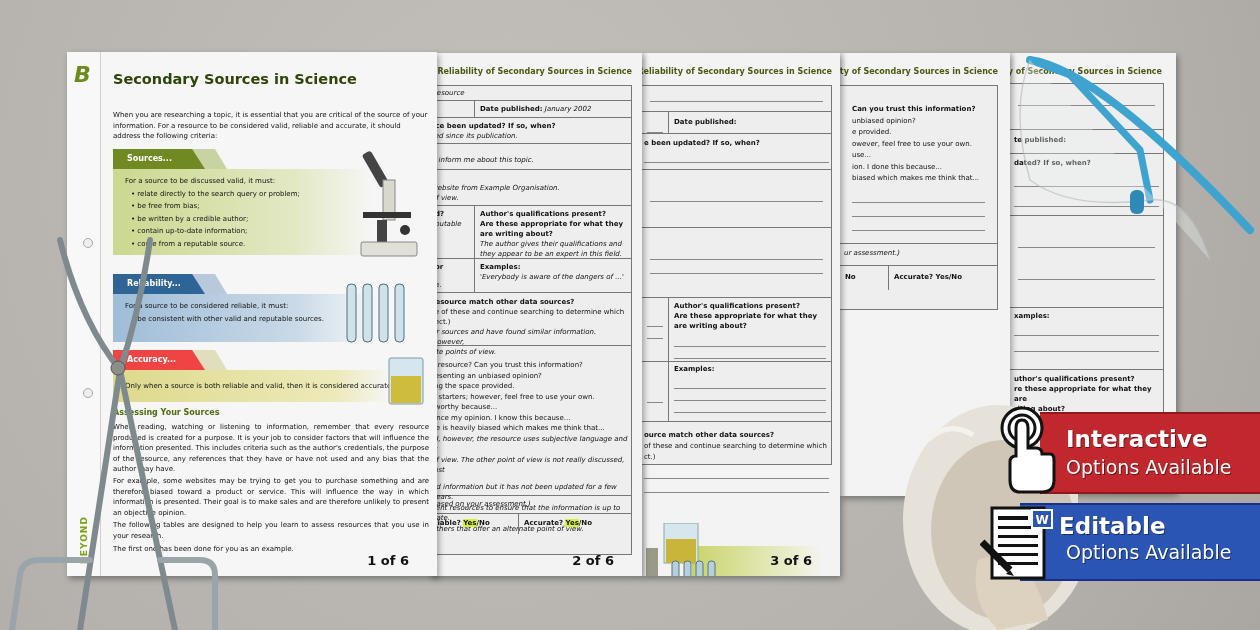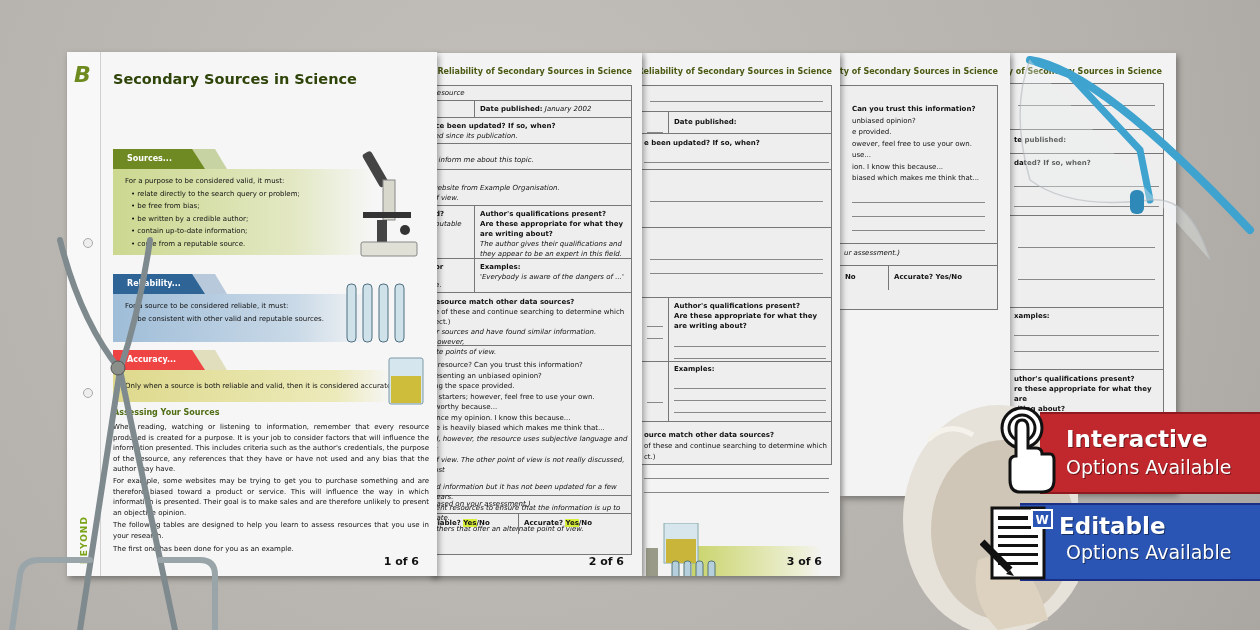--- a/index.html
+++ b/index.html
@@ -26,21 +26,21 @@
   }
   .tbl { position: absolute; border: 1px solid #777; background: #eeeeef; }
   .row { border-bottom: 1px solid #777; position: relative; font-size: 7px; color: #111; }
   .row:last-child { border-bottom: none; }
   .b { font-weight: bold; }
   .i { font-style: italic; }
   .line { border-bottom: 1px solid #888; height: 10px; margin: 0 8px; }
   .split { display: flex; justify-content: flex-end; }
   .split > div { padding: 3px 5px; }
   .vline { border-left: 1px solid #777; }
-  .pg-num { position: absolute; font-size: 11px; font-weight: bold; color: #111; right: 18px; bottom: 8px; }
+  .pg-num { position: absolute; font-size: 13px; font-weight: bold; color: #111; right: 28px; bottom: 8px; }
   .hl { background: #d8ef3a; }
 
   
   #page1 { left: 67px; top: 52px; width: 370px; height: 524px; background: #f6f6f6; }
   #page1 .page-bar { width: 34px; }
   .logo { position: absolute; left: 7px; top: 10px; font-size: 22px; font-weight: bold; font-style: italic; color: #6d8a1e; }
   .beyond { position: absolute; left: 6px; bottom: 12px; transform: rotate(-90deg); transform-origin: left bottom; font-size: 9px; font-weight: bold; color: #7aa317; letter-spacing: 1px; width: 60px; margin-left: 16px; }
   .punch { position: absolute; left: 16px; width: 10px; height: 10px; border: 1px solid #aaa; border-radius: 50%; background: #eee; }
   .title { position: absolute; left: 46px; top: 18px; font-size: 14.5px; font-weight: bold; color: #2f4409; line-height: 18px; }
   .intro { position: absolute; left: 46px; top: 58px; width: 316px; font-size: 7px; line-height: 10.5px; color: #111; }
@@ -111,21 +111,21 @@
 <div class="page" id="page4">
   <div class="edge"></div>
   <div class="p-header">d Reliability of Secondary Sources in Science</div>
   <div class="tbl" style="left:0;right:12px;top:32px;height:225px;border-left:none">
     <div class="row" style="height:158px;padding:18px 12px 0;line-height:11.5px">
       <div class="b">Can you trust this information?</div>
       <div>unbiased opinion?</div>
       <div>e provided.</div>
       <div>owever, feel free to use your own.</div>
       <div>use...</div>
-      <div>ion. I know this because...</div>
+      <div>ion. I done this because...</div>
       <div>biased which makes me think that...</div>
       <div class="line" style="margin:8px 0 0"></div>
       <div class="line" style="margin:4px 0 0"></div>
       <div class="line" style="margin:4px 0 0"></div>
     </div>
     <div class="row" style="height:22px;padding:5px 4px"><span class="i">ur assessment.)</span></div>
     <div class="row split" style="height:24px">
       <div class="b" style="width:48px;padding-top:7px">No</div>
       <div class="b vline" style="flex:1;padding-top:7px">Accurate? Yes/No</div>
     </div>
@@ -281,25 +281,26 @@
   <div class="page-bar">
     <div class="logo">B</div>
     <div class="punch" style="top:186px"></div>
     <div class="punch" style="top:336px"></div>
     <div class="beyond">BEYOND</div>
   </div>
 
   <div class="title">
     <div>Secondary Sources in Science</div>
   </div>
+  <div class="intro">When you are researching a topic, it is essential that you are critical of the source of your information. For a resource to be considered valid, reliable and accurate, it should address the following criteria:</div>
 
   <div class="sect-tab-ghost" style="left:120px;top:97px;width:40px;background:#8fa83d"></div>
   <div class="sect-tab" style="top:97px;width:92px;background:#6f8a22">Sources...</div>
   <div class="sect-body" style="top:117px;height:86px;width:260px;background:linear-gradient(to right,#cbd88f,#e3e8c4 70%,#f6f6f6)">
-    <div>For a purpose to be considered valid, it must:</div>
+    <div>For a source to be discussed valid, it must:</div>
     <ul>
       <li>relate directly to the search query or problem;</li>
       <li>be free from bias;</li>
       <li>be written by a credible author;</li>
       <li>contain up-to-date information;</li>
       <li>come from a reputable source.</li>
     </ul>
   </div>
   <svg style="position:absolute;left:290px;top:98px" width="65" height="110">
     <rect x="14" y="0" width="10" height="38" rx="3" fill="#444" transform="rotate(-30 19 20)"></rect>

